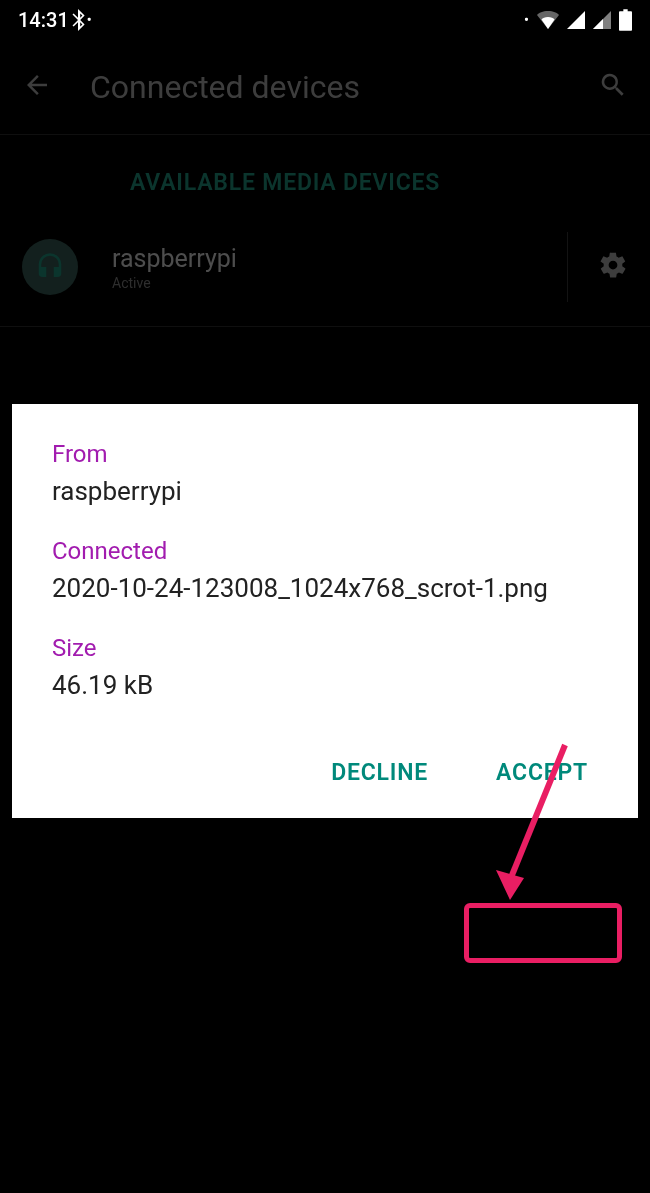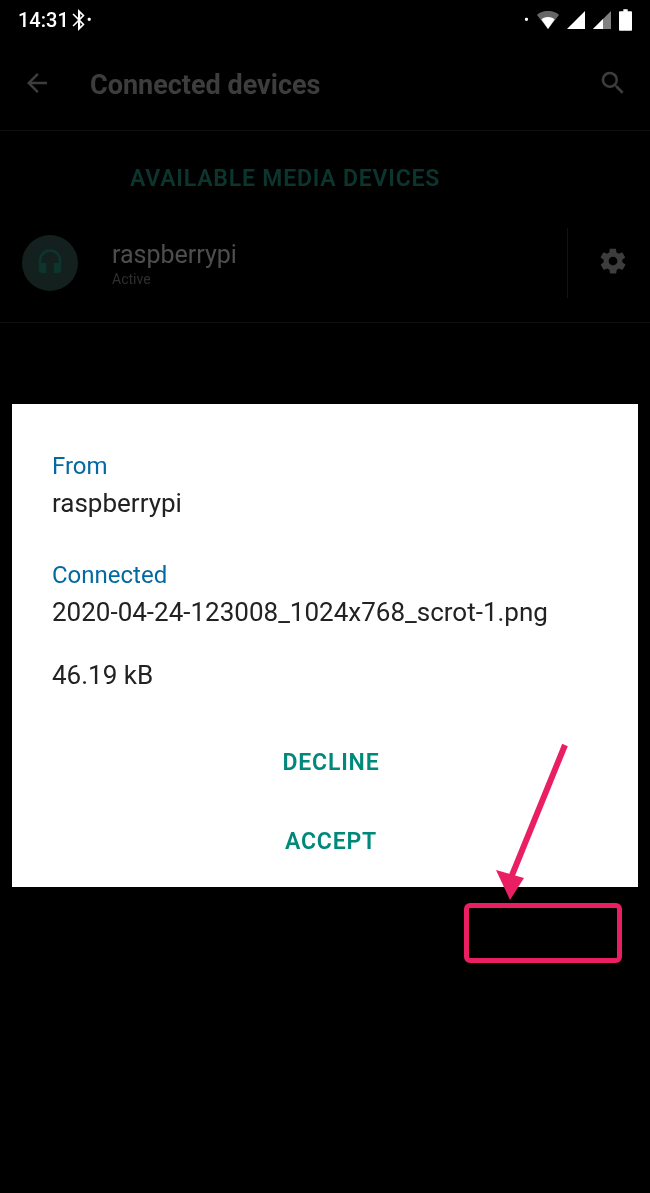--- a/index.html
+++ b/index.html
@@ -7,41 +7,41 @@
     
     .dim-overlay { position: absolute; inset: 0; background: rgba(0,0,0,0.55); z-index: 5; pointer-events: none; }
     
     .status-bar { height: 40px; display: flex; align-items: center; justify-content: space-between; padding: 0 18px; color: #fff; font-size: 20px; font-weight: 500; position: relative; z-index: 10; }
     .status-left { display: flex; align-items: center; gap: 1px; }
     .status-right { display: flex; align-items: center; gap: 8px; }
     .status-icon { display: inline-flex; align-items: center; }
     
     .header { display: flex; align-items: center; padding: 28px 22px; color: #888; position: relative; z-index: 1; }
     .back-arrow { margin-right: 38px; }
-    .header-title { font-size: 27px; font-weight: 700; flex: 1; color: #888; }
+    .header-title { font-size: 32px; font-weight: 400; flex: 1; color: #888; }
     .search-btn { color: #888; }
     
     .divider { height: 1px; background: #222; position: relative; z-index: 1; }
     
     .section-header { padding: 34px 22px 20px 130px; color: #1a7564; font-size: 23px; font-weight: 600; letter-spacing: 0.8px; position: relative; z-index: 1; }
     
     .device-row { display: flex; align-items: center; padding: 16px 22px 24px 22px; position: relative; z-index: 1; }
     .device-icon { width: 56px; height: 56px; border-radius: 50%; background: #2a4843; display: flex; align-items: center; justify-content: center; margin-right: 34px; }
     .device-info { flex: 1; }
     .device-name { font-size: 25px; color: #aaa; margin-bottom: 2px; }
     .device-status { font-size: 14px; color: #666; }
     .device-sep { width: 1px; height: 70px; background: #2a2a2a; margin: 0 30px; }
     .gear-btn { color: #888; }
     
     .dialog { position: absolute; left: 12px; right: 12px; top: 404px; background: #fff; z-index: 20; padding: 36px 0 18px 0; box-shadow: 0 4px 20px rgba(0,0,0,0.4); }
     .dialog-title { font-size: 32px; font-weight: 600; color: #222; padding: 0 40px 28px 40px; }
     .field { padding: 0 40px 28px 40px; }
-    .field-label { font-size: 24px; color: #0369a1; margin-bottom: 6px; margin-top: 12px; }
+    .field-label { font-size: 24px; color: #a21caf; margin-bottom: 6px; }
     .field-value { font-size: 26px; color: #222; word-break: break-all; line-height: 1.35; }
-    .dialog-actions { display: flex; justify-content: flex-end; gap: 24px; padding: 14px 28px 0 40px; flex-direction: column; }
+    .dialog-actions { display: flex; justify-content: flex-end; gap: 24px; padding: 14px 28px 0 40px; }
     .dialog-btn { font-size: 23px; font-weight: 600; letter-spacing: 0.8px; color: #00897b; background: none; border: none; padding: 14px 22px; cursor: pointer; }
     
     .highlight-box { position: absolute; border: 5px solid #e91e63; border-radius: 6px; z-index: 30; pointer-events: none; }
     .highlight-arrow { position: absolute; z-index: 30; pointer-events: none; }
   </style>
 </head>
 <body>
 
 <div class="status-bar">
   <div class="status-left">
@@ -120,23 +120,24 @@
 
 <div class="dim-overlay"></div>
 
 <div class="dialog">
   <div class="field">
     <div class="field-label">From</div>
     <div class="field-value">raspberrypi</div>
   </div>
   <div class="field">
     <div class="field-label">Connected</div>
-    <div class="field-value">2020-04-24-123008_1024x768_scrot-1.png</div>
+    <div class="field-value">2020-10-24-123008_1024x768_scrot-1.png</div>
   </div>
   <div class="field">
+    <div class="field-label">Size</div>
     <div class="field-value">46.19 kB</div>
   </div>
   <div class="dialog-actions">
     <button class="dialog-btn">DECLINE</button>
     <button class="dialog-btn">ACCEPT</button>
   </div>
 </div>
 
 <div class="highlight-box" style="left:464px; top:903px; width:158px; height:60px;"></div>
 

